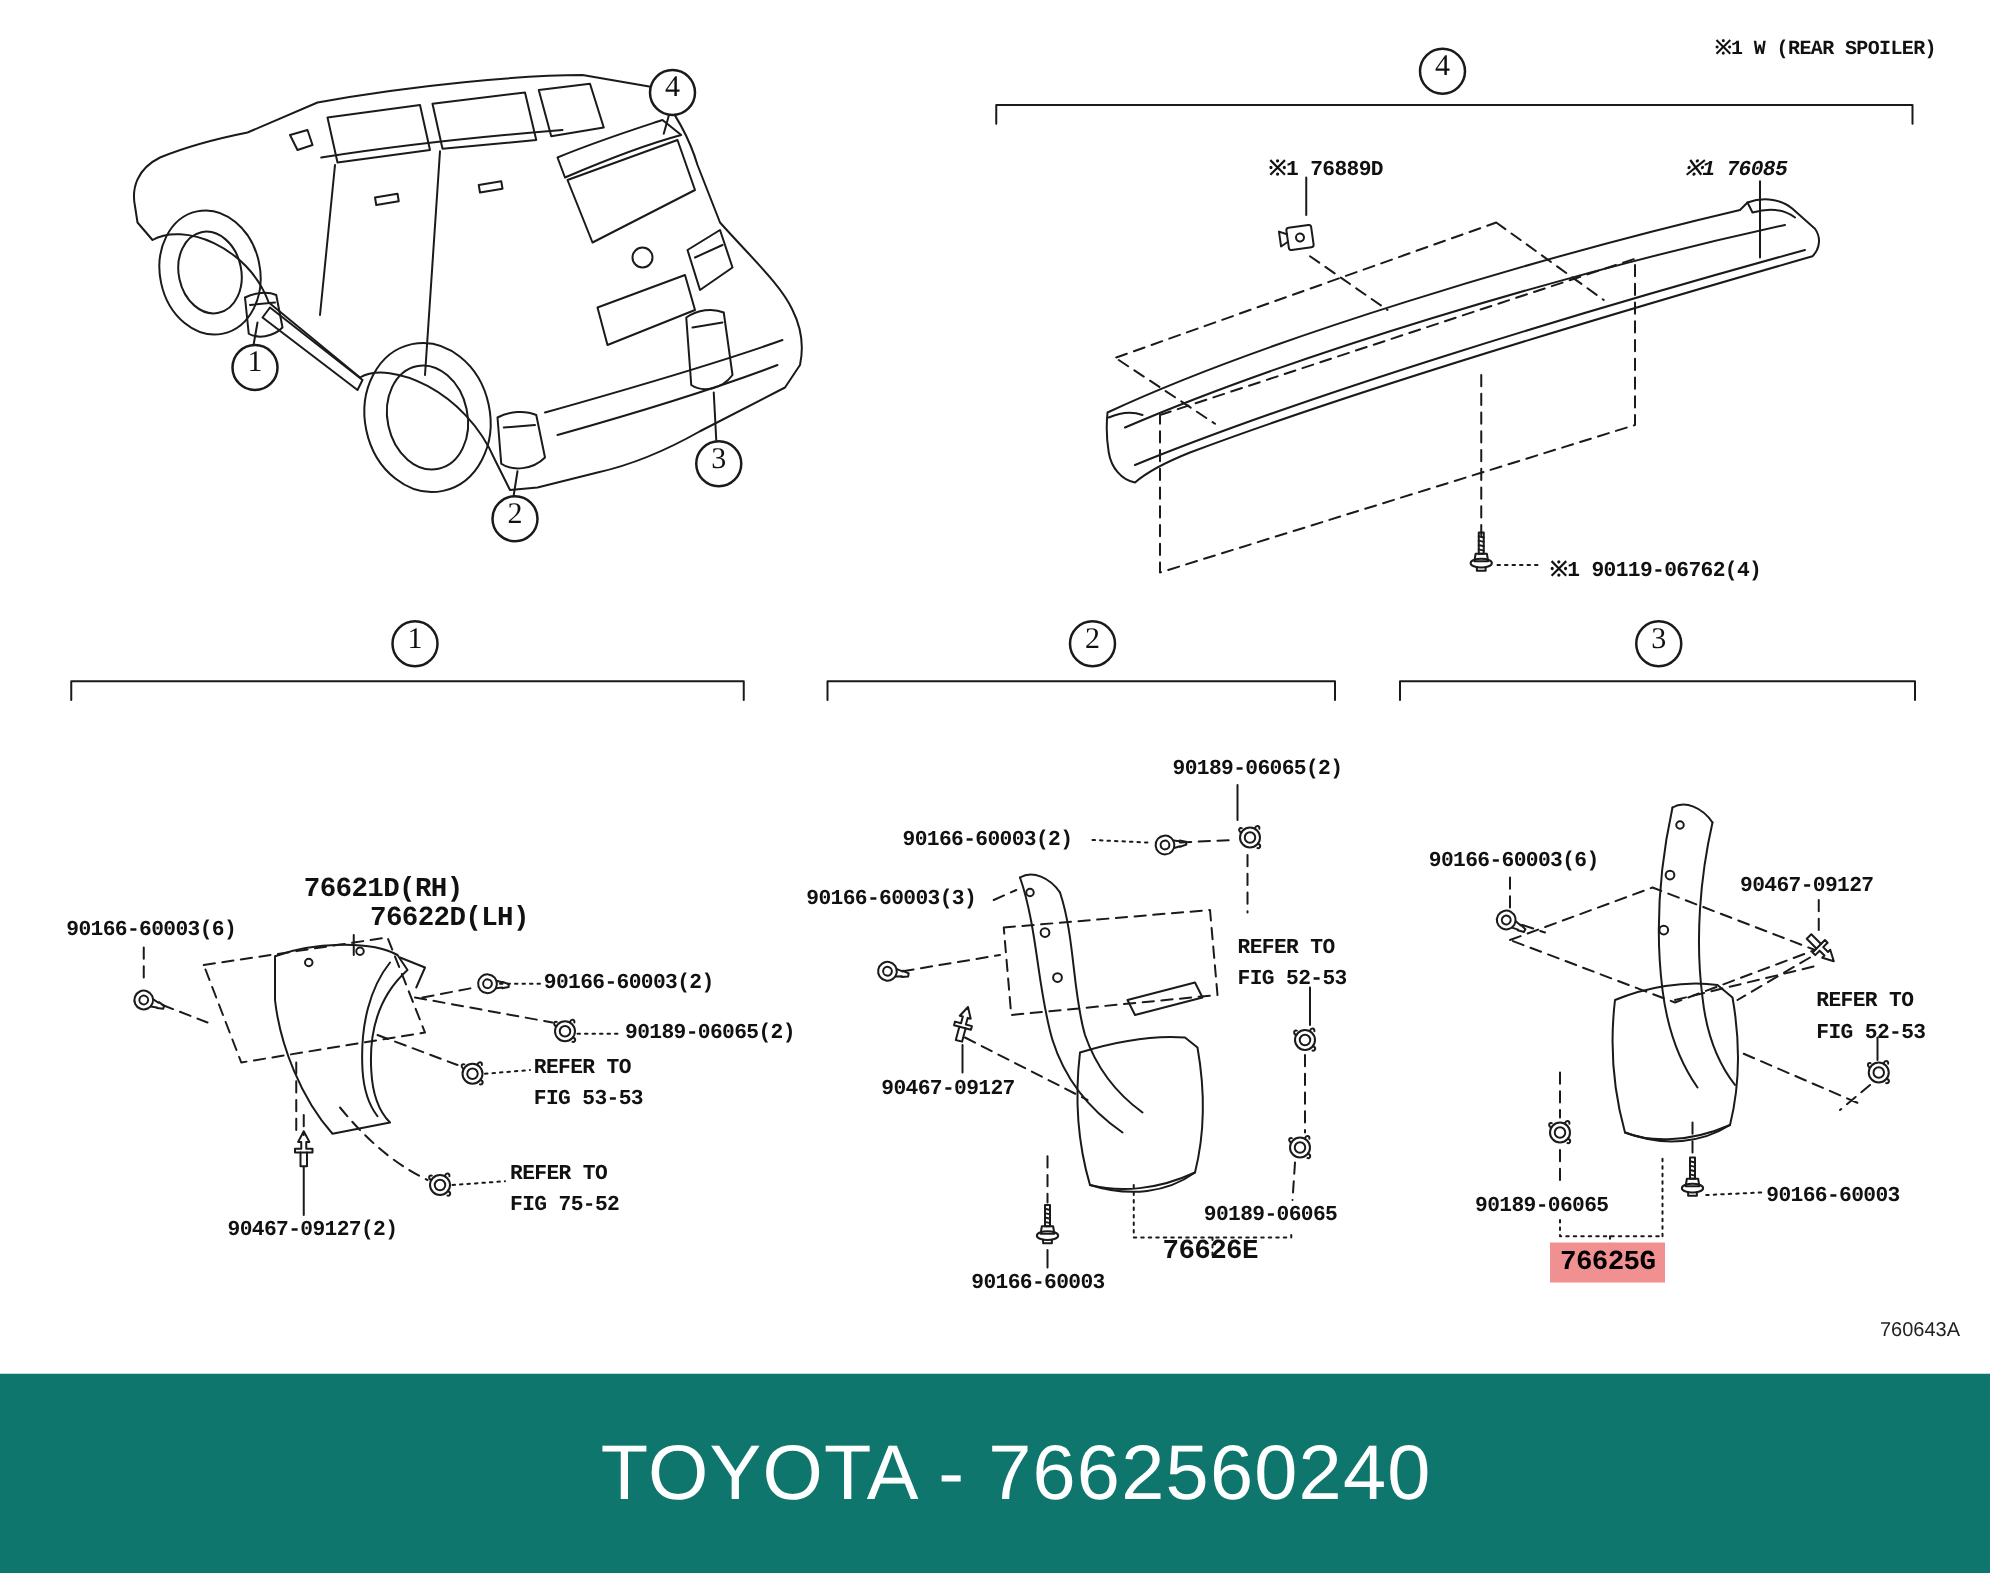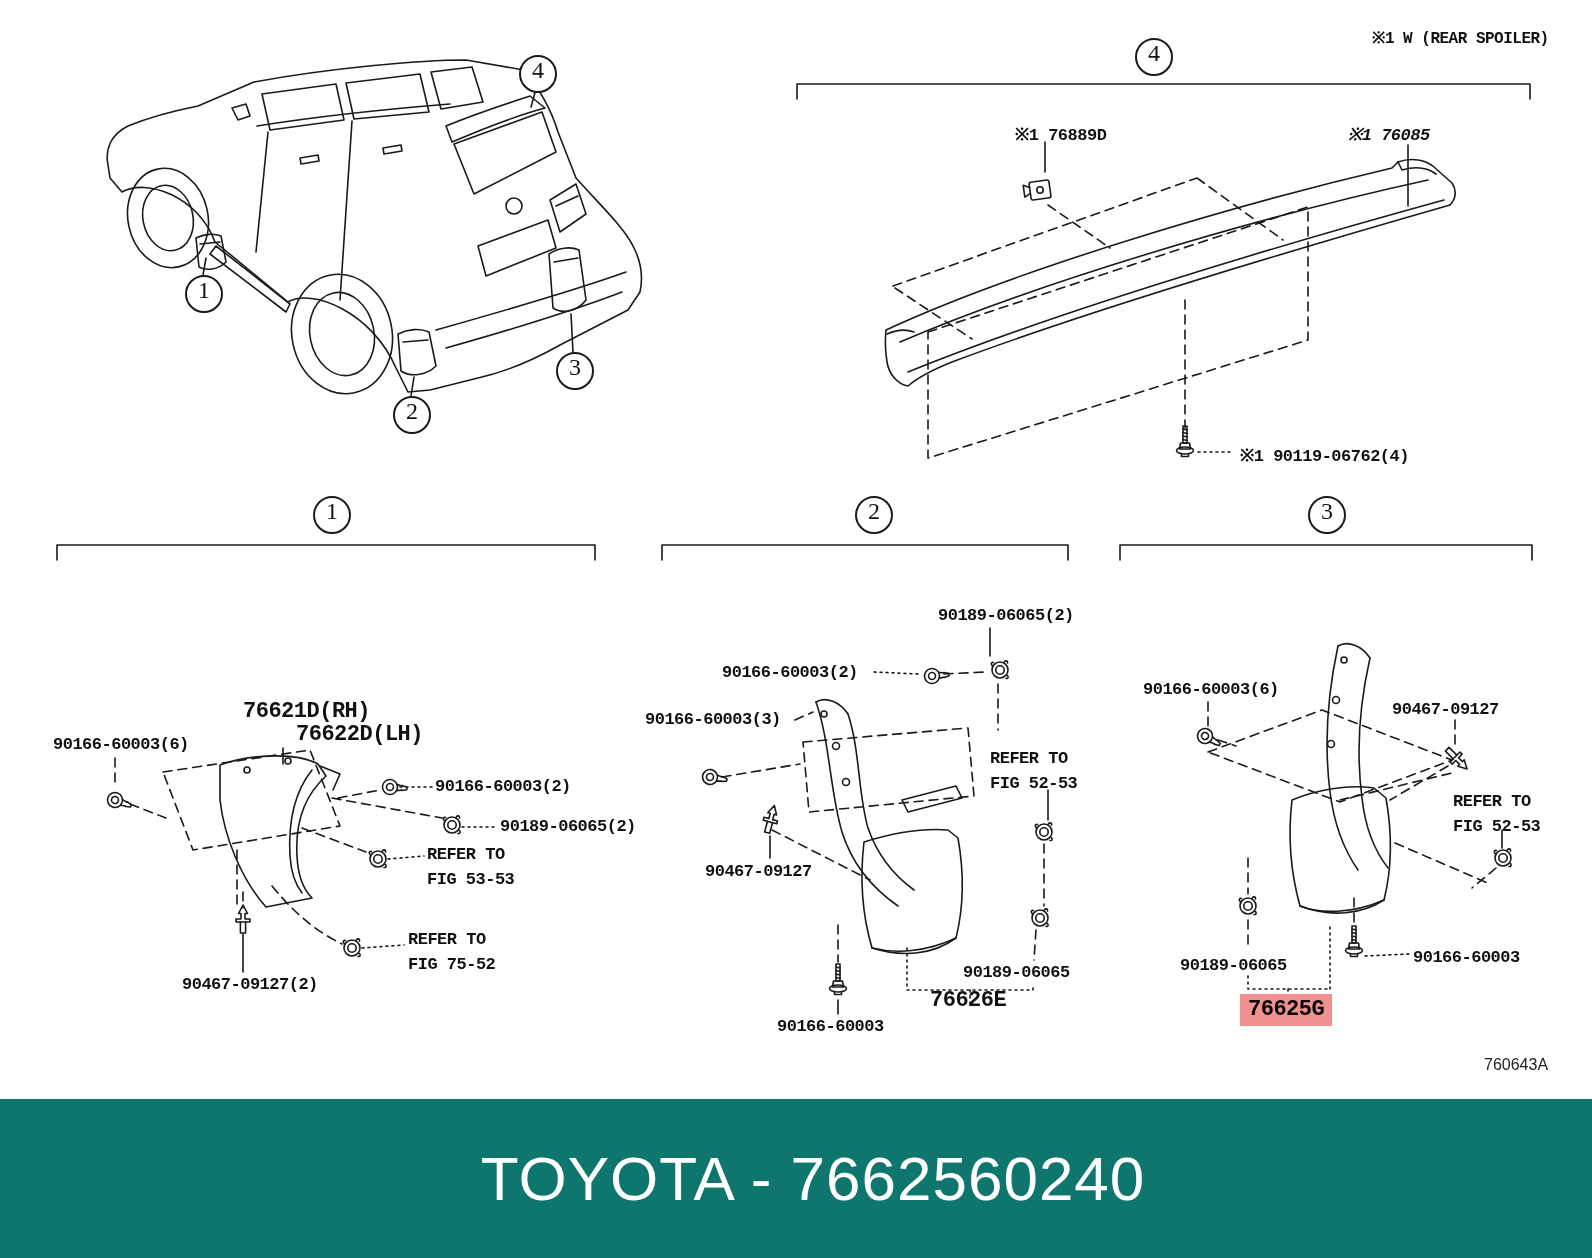--- a/index.html
+++ b/index.html
@@ -12,21 +12,21 @@
   .dot  { stroke-dasharray:2 4; }
   .thick{ stroke-width:2.2; }
   .lbl { position:absolute; font:bold 17px "Liberation Mono","DejaVu Sans Mono",monospace;
          letter-spacing:-0.5px; color:#111; white-space:pre; }
   .lbl-big { font-size:22px; }
   .note { font-size:16px; }
   .co { position:absolute; width:34px; height:34px; border:2px solid #1a1a1a; border-radius:50%;
         background:#fff; text-align:center; line-height:31px;
         font:24px "Liberation Serif","DejaVu Serif",serif; color:#111; }
   .hl { background:#f19090; color:#000000; padding:3px 8px 4px 8px; }
-  .doc { position:absolute; font:16px "Liberation Sans",sans-serif; color:#222; }
+  .doc { position:absolute; font:16px "Liberation Sans",sans-serif; color:#222;margin-left:20px; }
   .banner { position:absolute; left:0; top:1099px; width:1592px; height:159px; background:#0f766e;
             display:flex; align-items:center; justify-content:center; gap:58px;padding-left:17px; }
   .banner span { color:#fff; font:62px "Liberation Sans",sans-serif; letter-spacing:1px; }
 </style>
 </head>
 <body>
 
 <div class="page">
 
   <svg class="art" width="1592" height="1100" viewBox="0 0 1592 1100">

